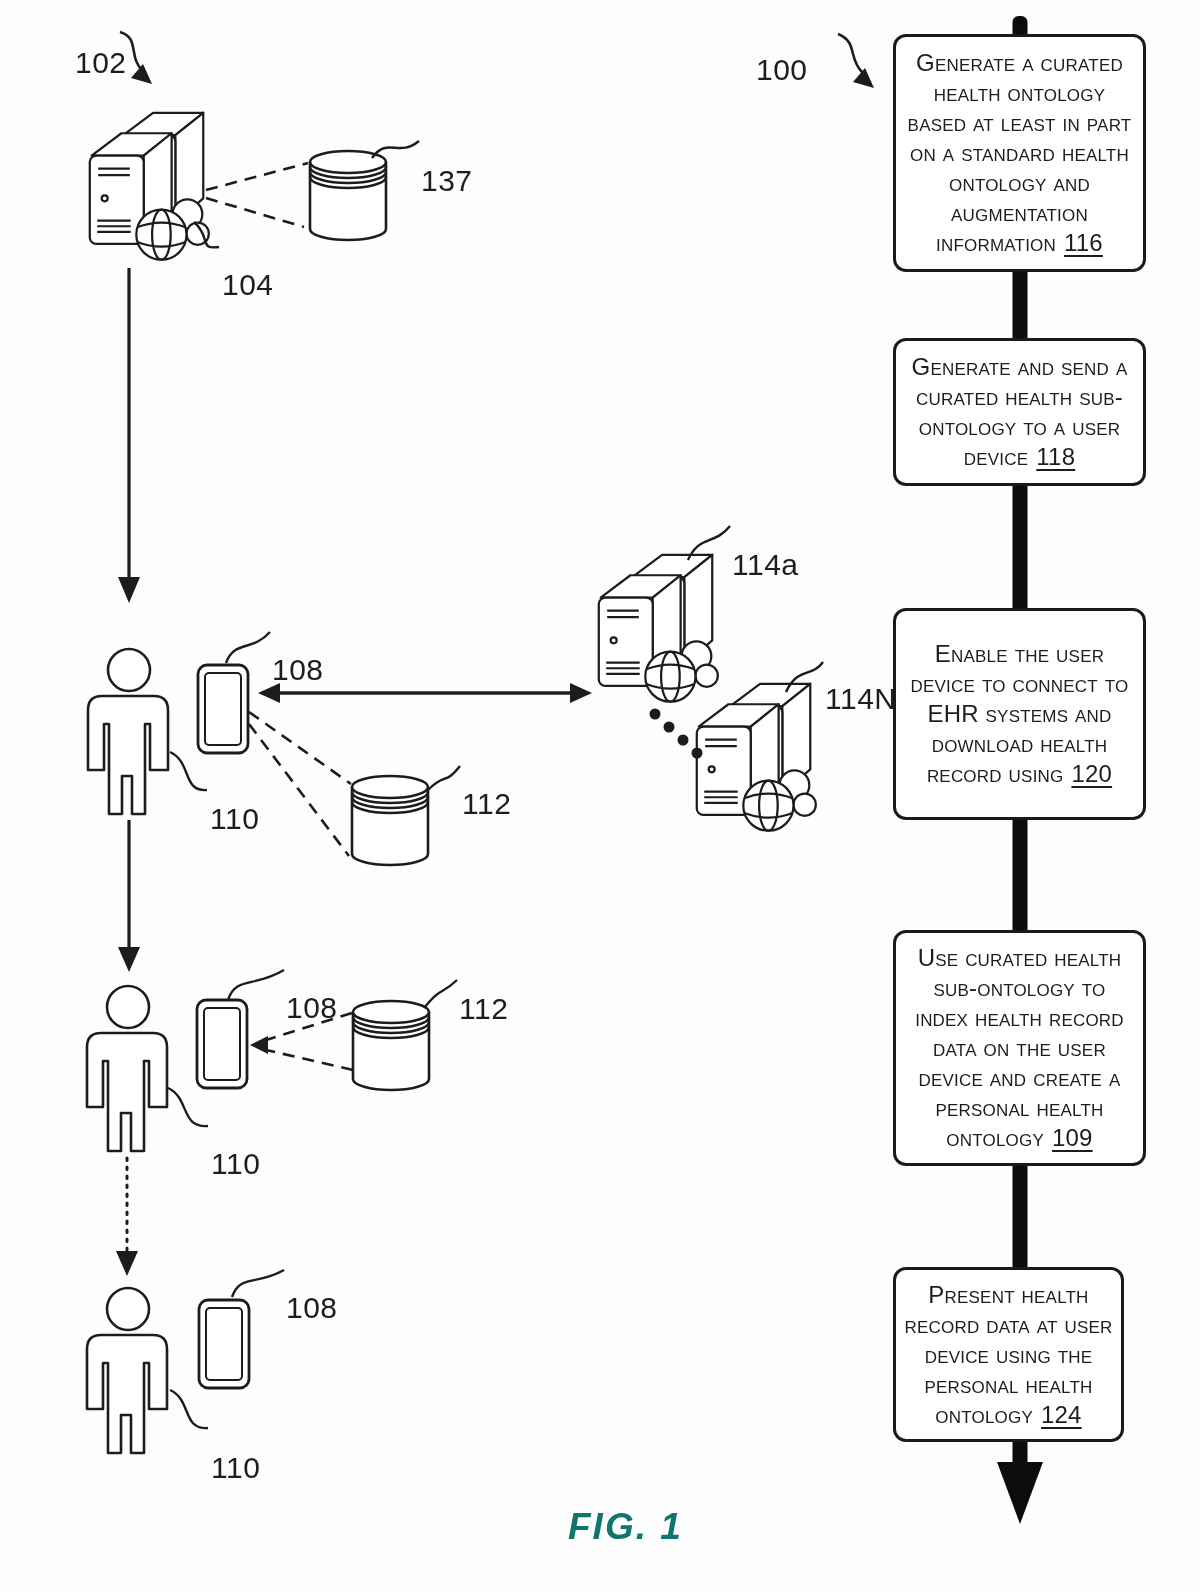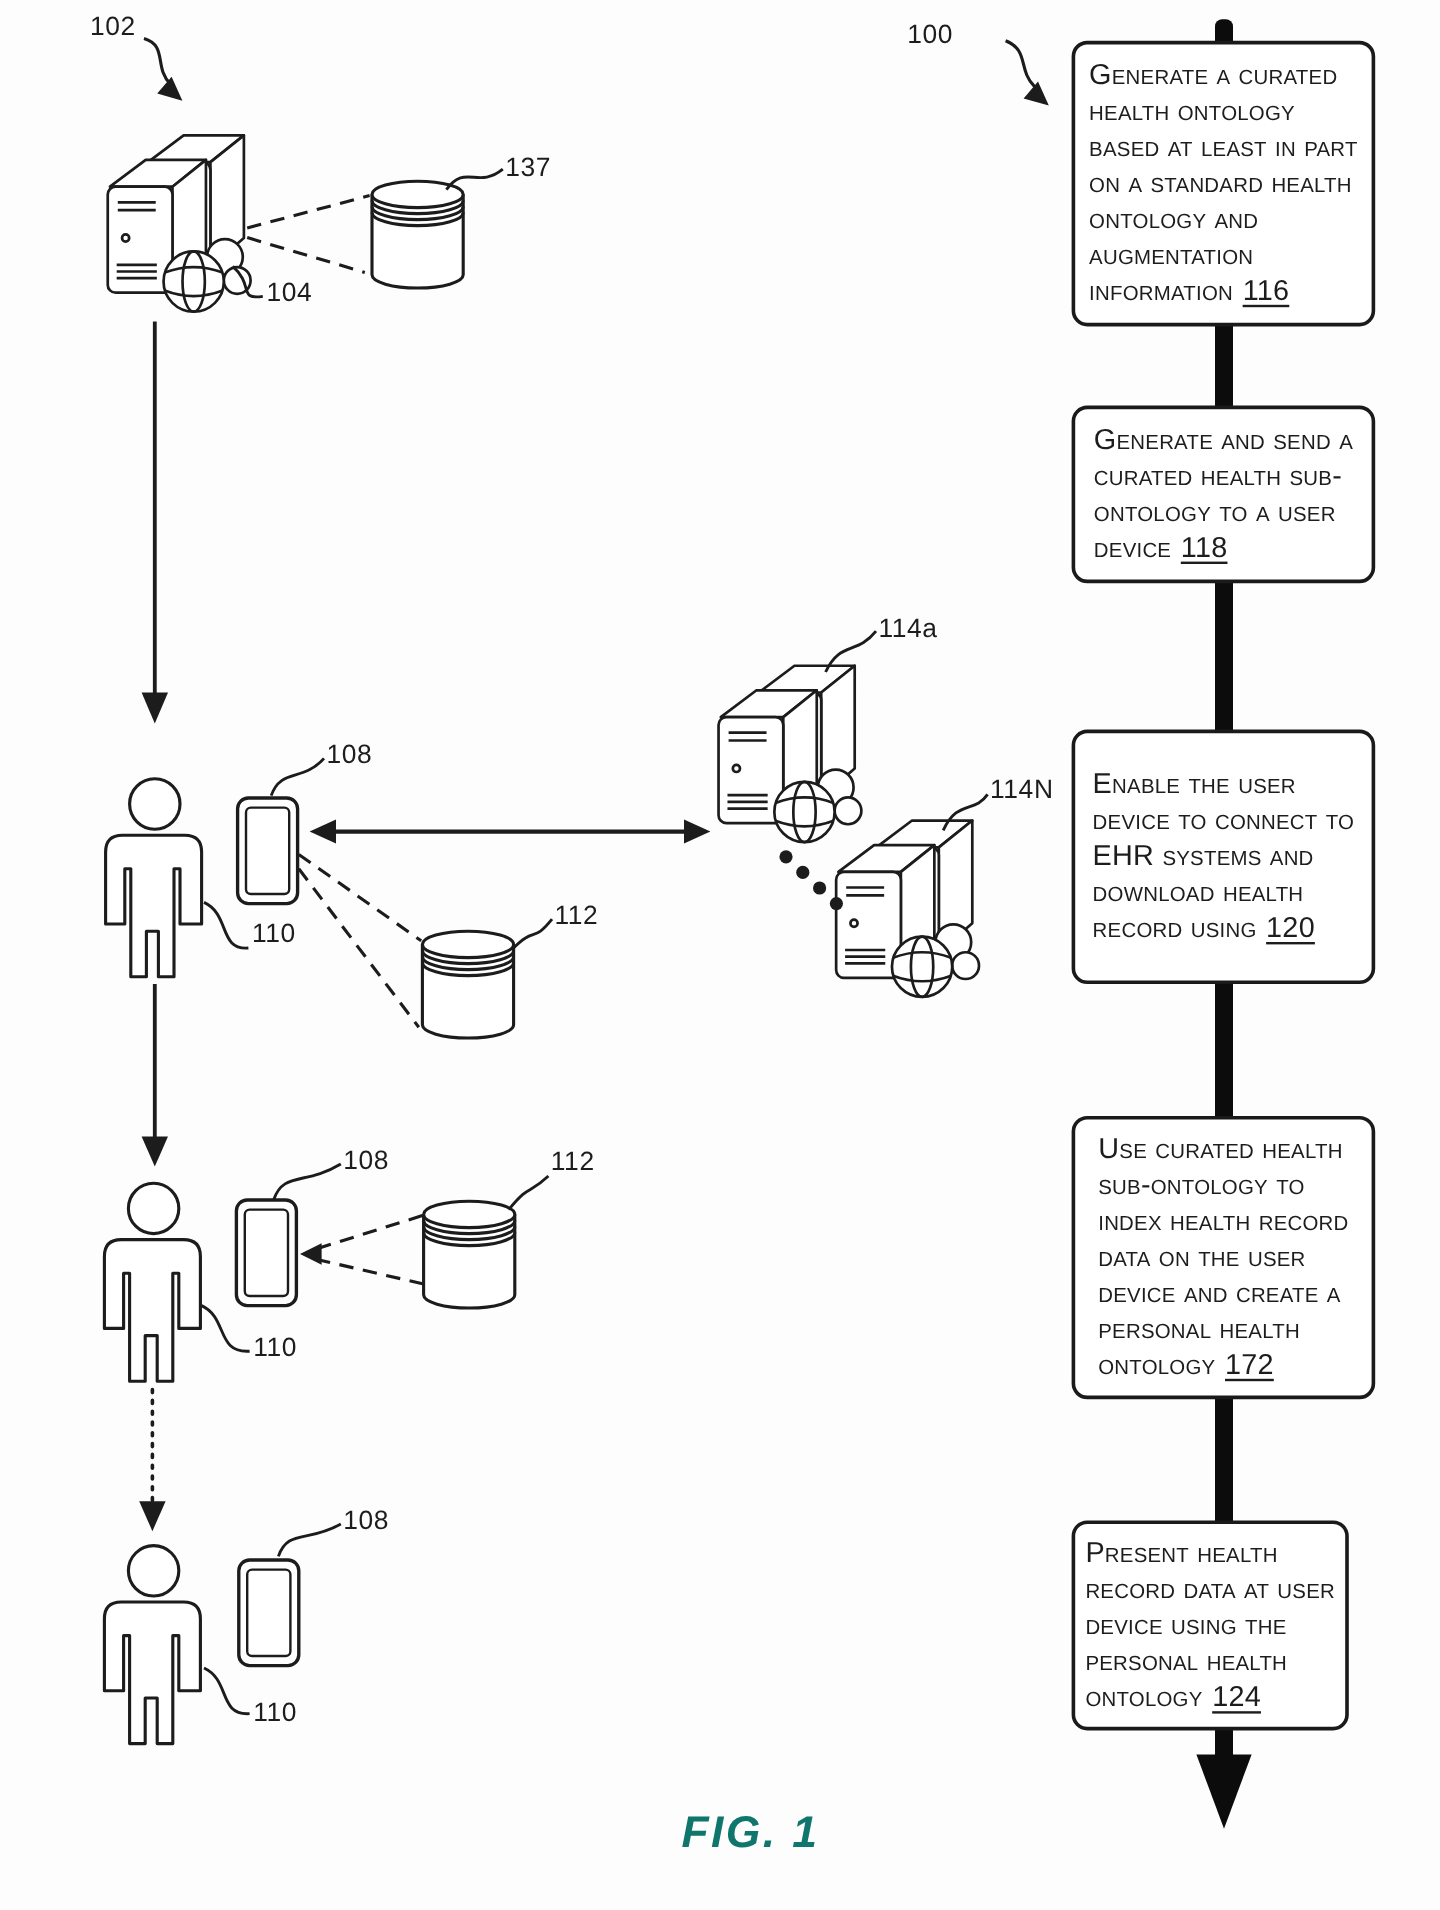--- a/index.html
+++ b/index.html
@@ -2,28 +2,28 @@
 <html><head>
 <meta charset="utf-8">
 <style>
   html,body{margin:0;padding:0;background:#fff;}
   .stage{
     position:relative;width:1200px;height:1592px;background:#fdfdfd;overflow:hidden;
     font-family:"Liberation Sans", sans-serif;
   }
   .art{position:absolute;left:0;top:0;z-index:1;}
   .num{
-    position:absolute;z-index:3;font-size:22px;font-weight:400;color:#1d1d1d;
-    letter-spacing:0.5px;white-space:nowrap;
+    position:absolute;z-index:3;font-size:30px;font-weight:400;color:#1d1d1d;
+    letter-spacing:0.5px;white-space:nowrap;margin-top:37px;
   }
   .fbox{
     position:absolute;z-index:2;box-sizing:border-box;
     border:3px solid #1a1a1a;border-radius:13px;background:#fff;
     display:flex;align-items:center;justify-content:center;
-    padding:4px 8px;text-align:left;
+    padding:4px 8px;text-align:center;
   }
   .fbox .txt{
     font-size:24px;line-height:30px;color:#1d1d1d;
     font-variant:small-caps;letter-spacing:0.2px;
   }
   .fbox .t{white-space:pre-line;}
   .fbox .ref{
     margin-left:8px;text-decoration:underline;
     text-decoration-thickness:2.2px;text-underline-offset:4px;
   }
@@ -223,21 +223,21 @@
 download health
 record using</span><span class="ref">120</span></div>
   </div>
   <div class="fbox" style="left:893px;top:930px;width:253px;height:236px">
     <div class="txt"><span class="t">Use curated health
 sub-ontology to
 index health record
 data on the user
 device and create a
 personal health
-ontology</span><span class="ref">172</span></div>
+ontology</span><span class="ref">109</span></div>
   </div>
   <div class="fbox" style="left:893px;top:1267px;width:231px;height:175px">
     <div class="txt"><span class="t">Present health
 record data at user
 device using the
 personal health
 ontology</span><span class="ref">124</span></div>
   </div>
 
   <div class="caption" style="left:552px;top:1506px">FIG. 1</div>

